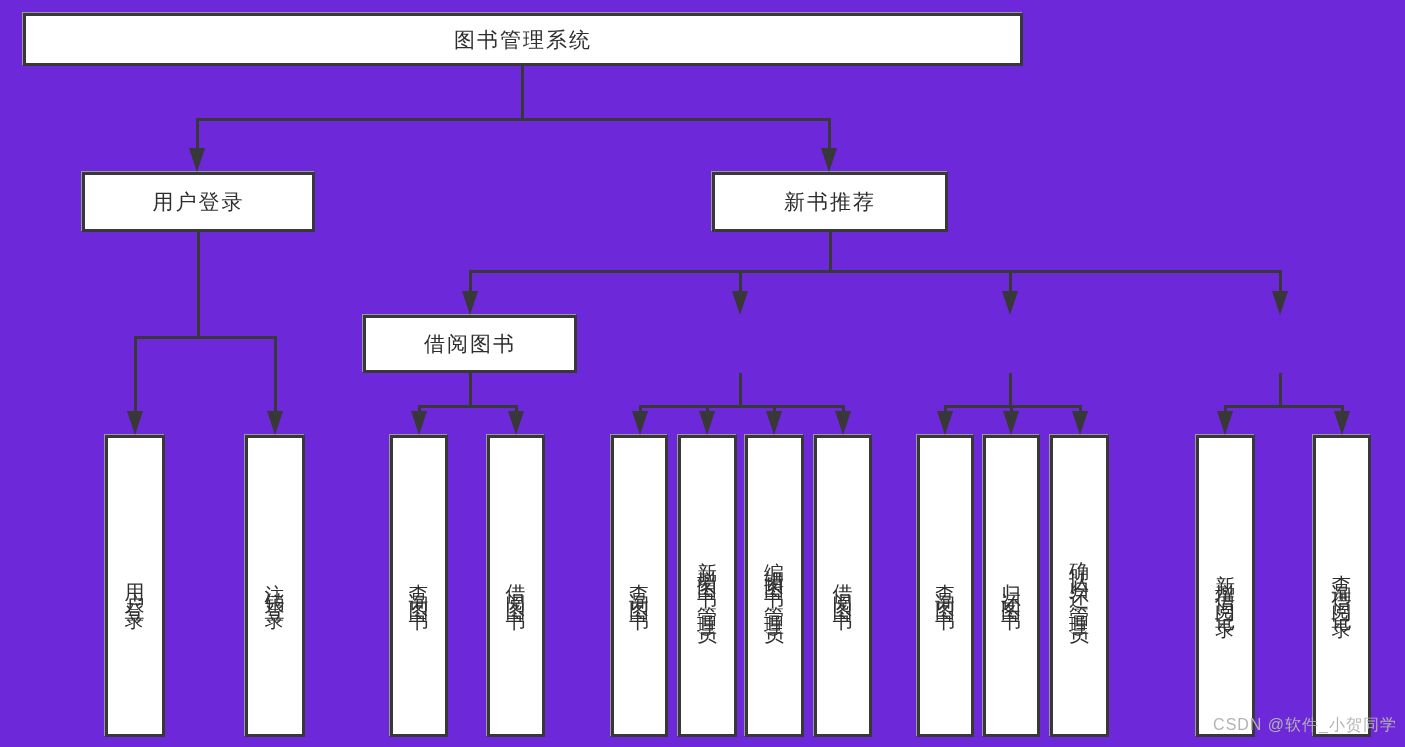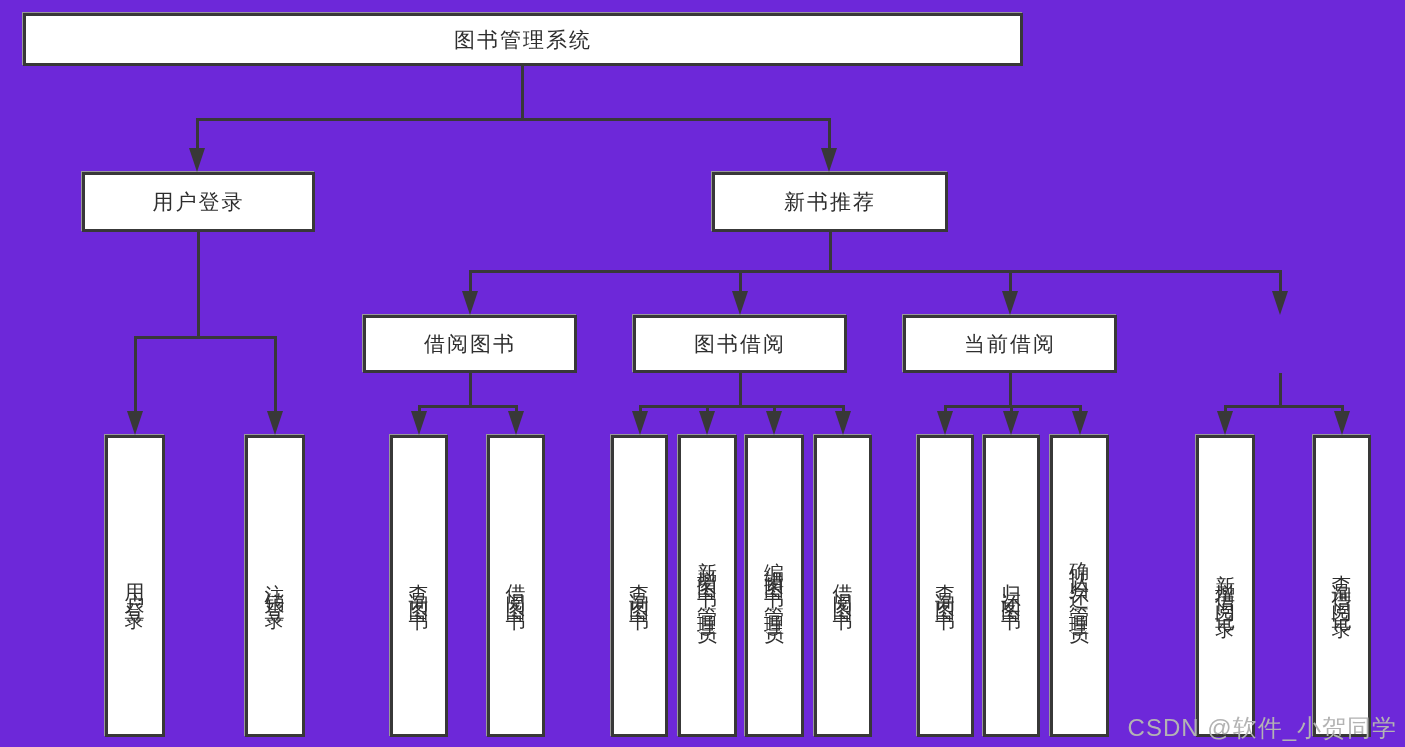--- a/index.html
+++ b/index.html
@@ -21,48 +21,42 @@
   }
   .vbox .vtxt{writing-mode:vertical-lr;letter-spacing:9px;line-height:1;}
   .vl{position:absolute;width:3px;background:#383838;}
   .hl{position:absolute;height:3px;background:#383838;}
   .ar{
     position:absolute;width:0;height:0;
     border-left:8px solid transparent;border-right:8px solid transparent;
     border-top:24px solid #383838;
   }
   .watermark{
-    position:absolute;right:8px;bottom:3px;z-index:10;
-    font-size:24px;color:#b3b3b3;letter-spacing:1px;white-space:nowrap;
+    position:absolute;right:8px;bottom:11px;z-index:10;
+    font-size:16px;color:#b3b3b3;letter-spacing:1px;white-space:nowrap;
   }
 </style>
 </head>
 <body>
 
 <div id="canvas">
 
   <div class="hbox" style="left:23px;top:13px;width:1000px;height:53px;">
     <span>图书管理系统</span>
   </div>
 
   <div class="hbox" style="left:82px;top:172px;width:233px;height:60px;">
     <span>用户登录</span>
   </div>
   <div class="hbox" style="left:712px;top:172px;width:236px;height:60px;">
     <span>新书推荐</span>
   </div>
 
   <div class="hbox" style="left:363px;top:315px;width:214px;height:58px;">
     <span>借阅图书</span>
-  </div>
-  <div class="hbox" style="left:633px;top:315px;width:214px;height:58px;">
-    <span>图书借阅</span>
-  </div>
-  <div class="hbox" style="left:903px;top:315px;width:214px;height:58px;">
-    <span>当前借阅</span>
   </div>
 
   <div class="vbox" style="left:105px;width:60px;">
     <span class="vtxt">用户登录</span>
   </div>
   <div class="vbox" style="left:245px;width:60px;">
     <span class="vtxt">注销登录</span>
   </div>
 
   <div class="vbox" style="left:390px;width:58px;">

